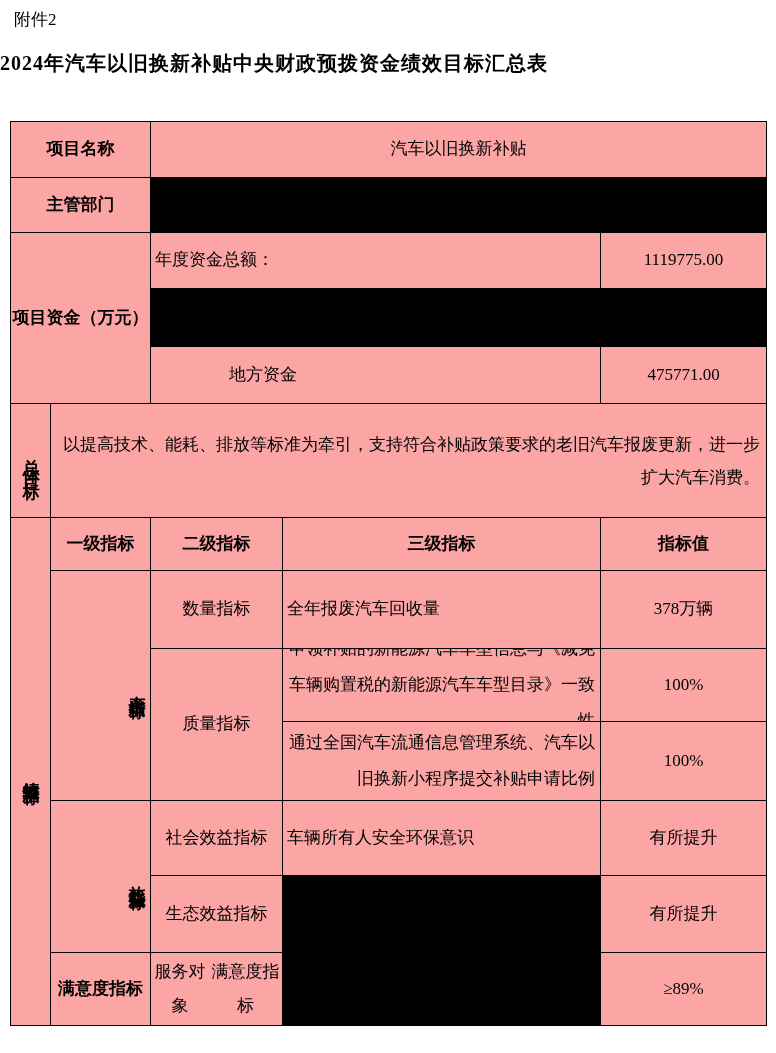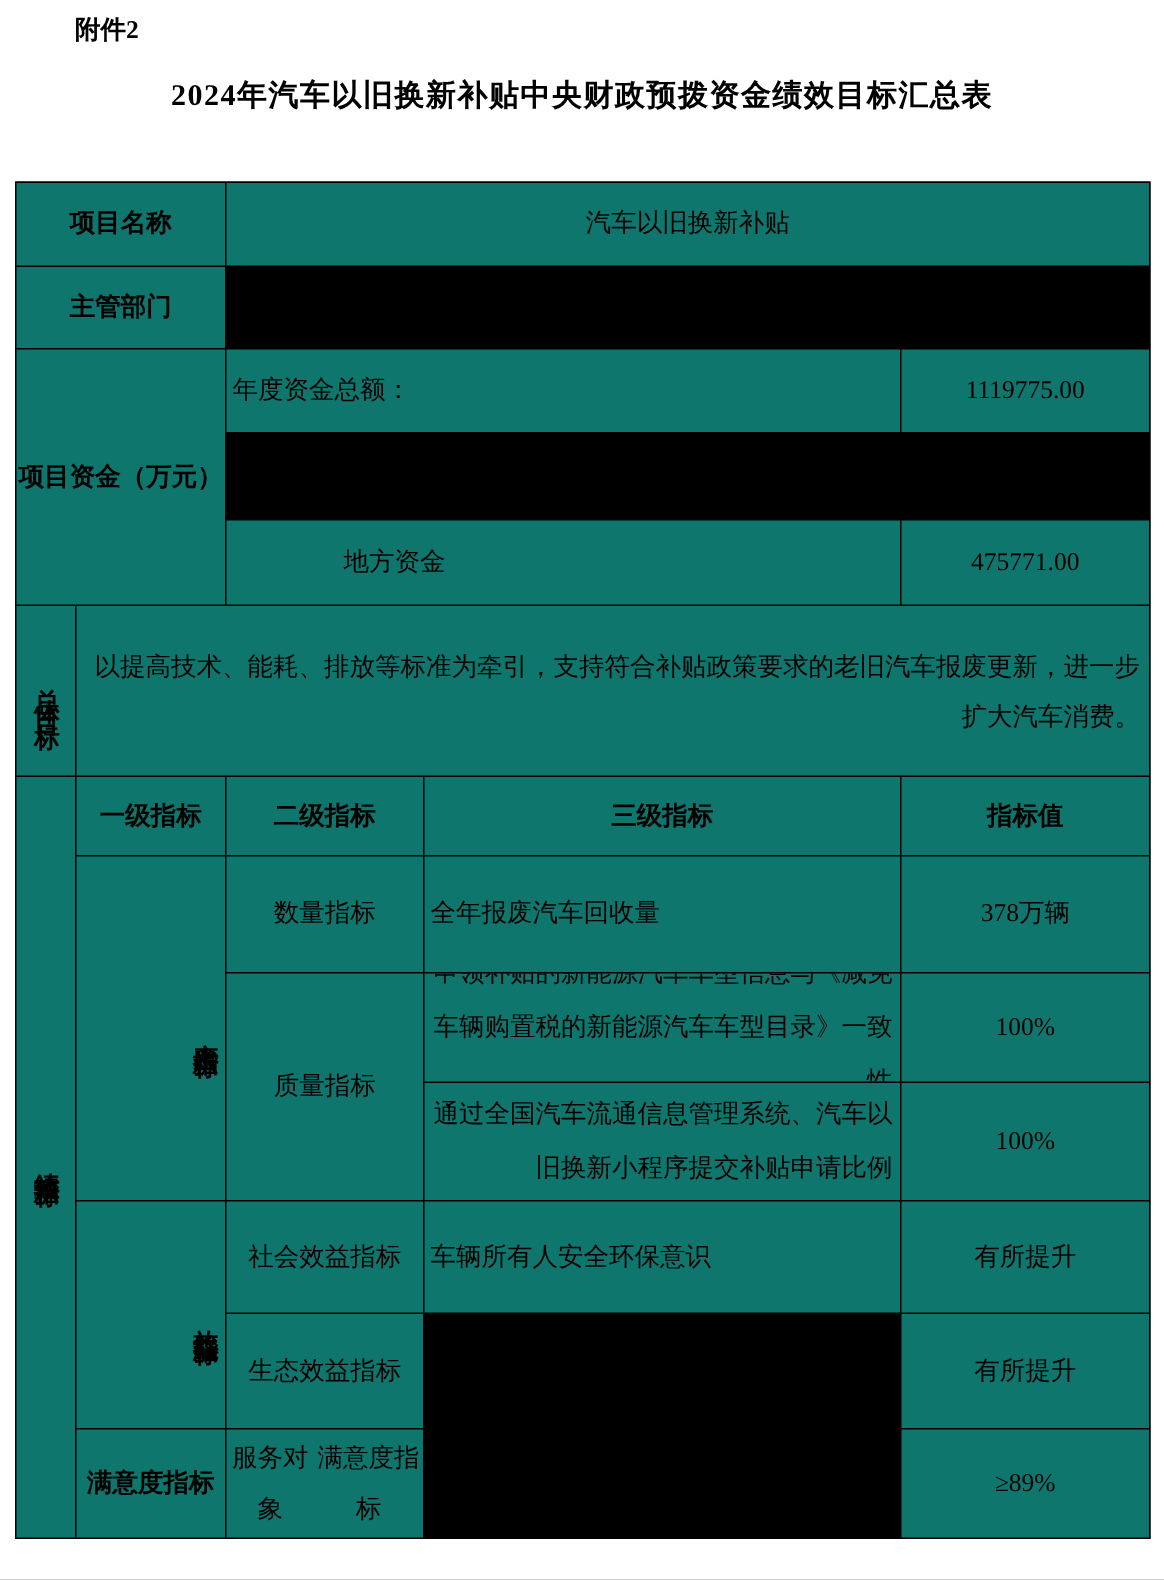--- a/index.html
+++ b/index.html
@@ -12,49 +12,48 @@
     height: 1053px;
     background: #fff;
     overflow: hidden;
   }
 
   .attachment {
     position: absolute;
     top: 8px;
     left: 14px;
     font-size: 17px;
-    font-weight: bold;
-    margin-left: 36px;
+    font-weight: normal;
   }
 
   .doc-title {
     position: absolute;
     top: 50px;
     left: 0;
     right: 0;
-    text-align: center;
+    text-align: left;
     font-size: 20px;
     font-weight: bold;
     letter-spacing: 1px;
   }
 
   .tbl {
     position: absolute;
     left: 10px;
     top: 121px;
     display: grid;
     grid-template-columns: 39px 99px 131px 317px 165px;
     grid-template-rows: 55px 54px 55px 57px 56px 113px 52px 77px 72px 78px 74px 76px 72px;
     gap: 1px;
     background: #000;            
     border: 1px solid #000;
   }
 
   .cell {
-    background: #0f766e;
+    background: #fca5a5;
     display: flex;
     align-items: center;
     justify-content: center;
     font-size: 17px;
     line-height: 1.45;
     text-align: center;
     overflow: hidden;
   }
   .b { font-weight: bold; }
   .left {

